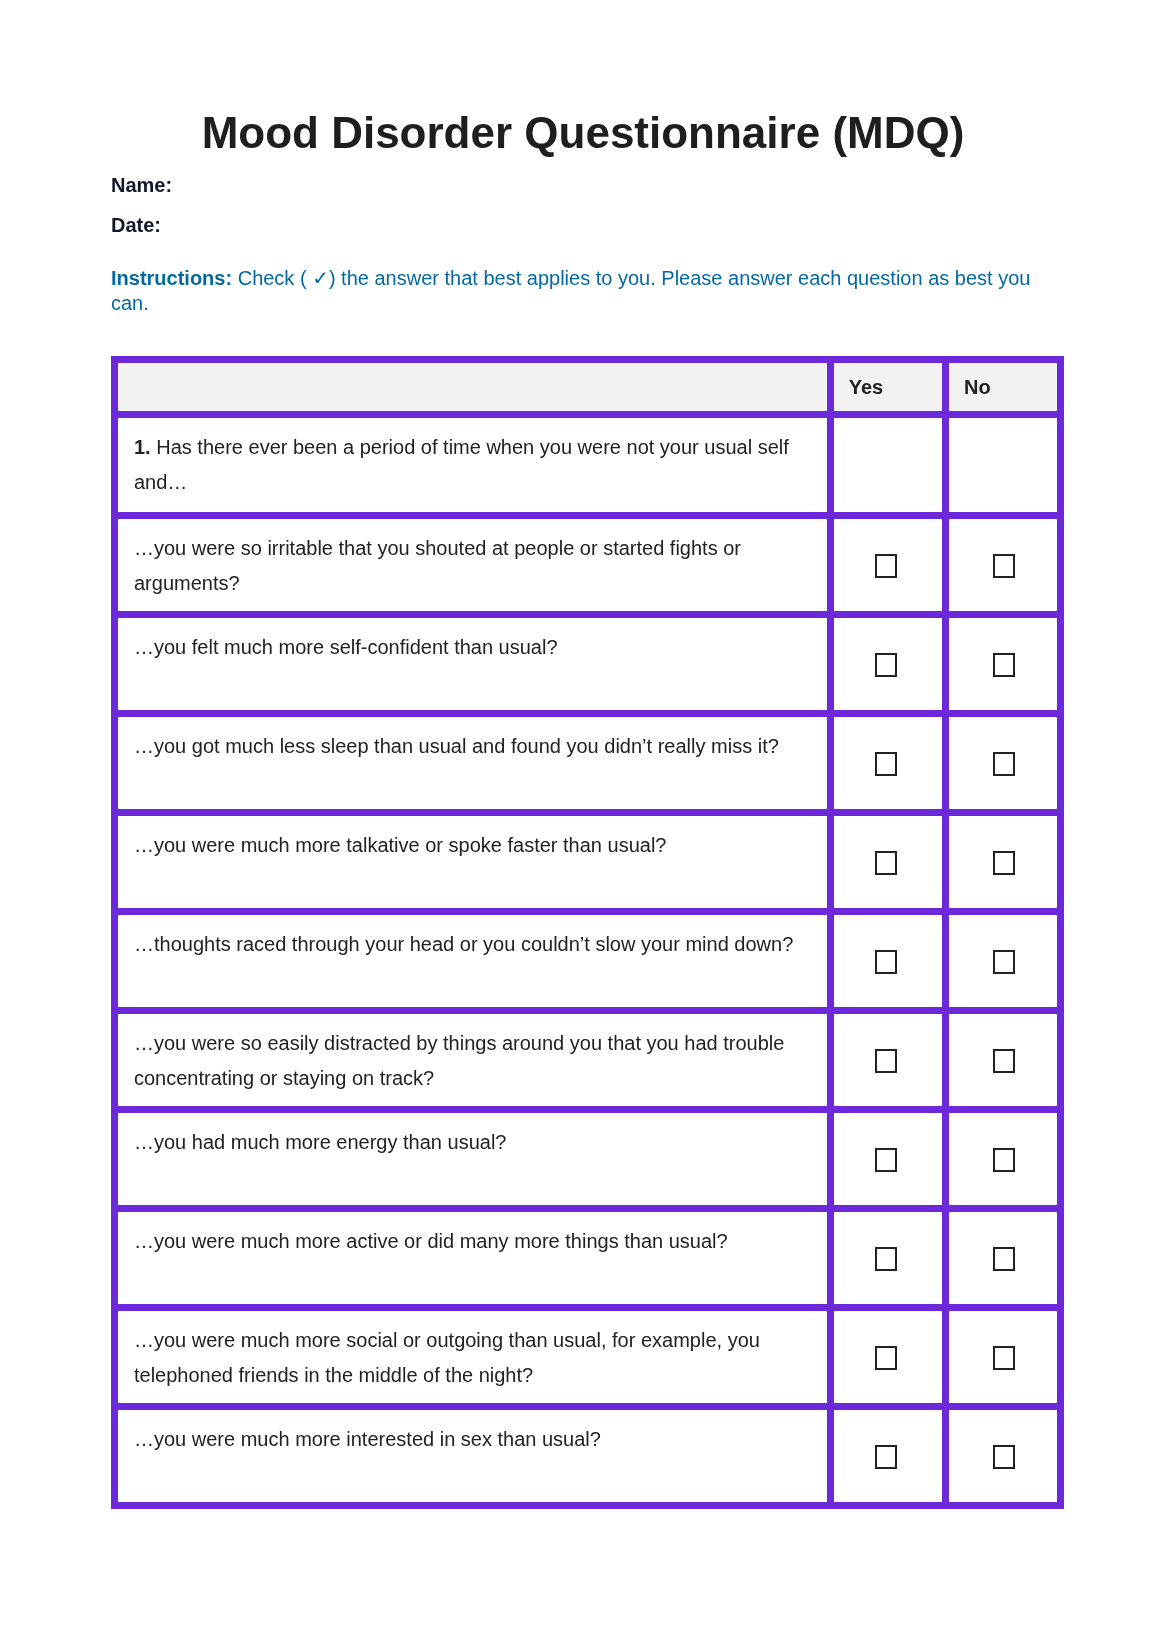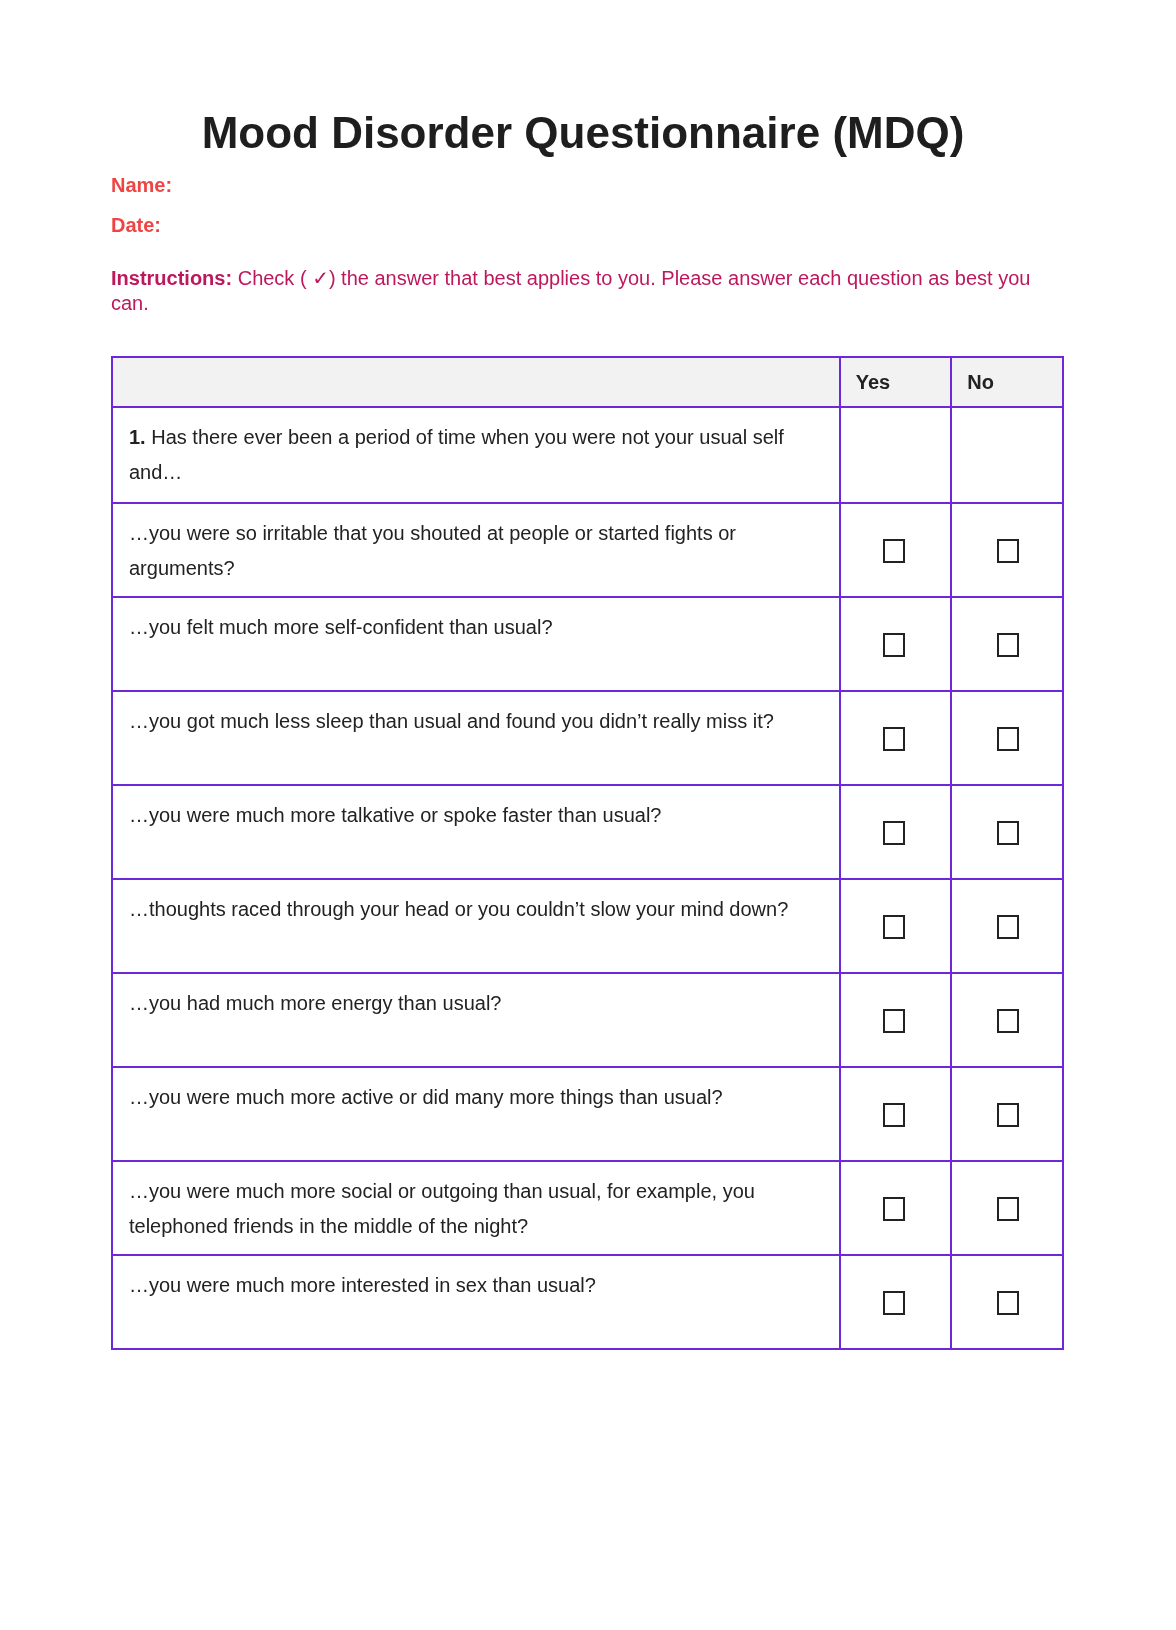--- a/index.html
+++ b/index.html
@@ -20,44 +20,44 @@
       font-weight: bold;
       color: #1e1e1e;
       margin: 12px;
       padding-right: 10px;
     }
     .field-label {
       position: absolute;
       left: 111px;
       font-size: 20px;
       font-weight: bold;
-      color: #ef4444;
+      color: #0f172a;
     }
     .instructions {
       position: absolute;
       left: 111px;
       top: 266px;
       width: 930px;
       font-size: 20px;
       line-height: 25px;
-      color: #be185d;
+      color: #0369a1;
     }
     .instructions .bold { font-weight: bold; }
 
     table.mdq {
       position: absolute;
       left: 111px;
       top: 356px;
       width: 953px;
       border-collapse: collapse;
       font-size: 20px;
       color: #222;
     }
     table.mdq th, table.mdq td {
-      border: 2px solid #6d28d9;
+      border: 7px solid #6d28d9;
       vertical-align: top;
     }
     table.mdq thead th {
       background: #f2f2f2;
       height: 48px;
       text-align: left;
       font-weight: bold;
       padding: 0 15px;
       vertical-align: middle;
       font-size: 20px;
@@ -137,20 +137,25 @@
         <td class="question">…you were much more talkative or spoke faster than usual?</td>
         <td class="answer yes"><span class="checkbox yes-box" role="checkbox"></span></td>
         <td class="answer no"><span class="checkbox no-box" role="checkbox"></span></td>
       </tr>
       <tr>
         <td class="question">…thoughts raced through your head or you couldn’t slow your mind down?</td>
         <td class="answer yes"><span class="checkbox yes-box" role="checkbox"></span></td>
         <td class="answer no"><span class="checkbox no-box" role="checkbox"></span></td>
       </tr>
       <tr>
+        <td class="question">…you were so easily distracted by things around you that you had trouble concentrating or staying on track?</td>
+        <td class="answer yes"><span class="checkbox yes-box" role="checkbox"></span></td>
+        <td class="answer no"><span class="checkbox no-box" role="checkbox"></span></td>
+      </tr>
+      <tr>
         <td class="question">…you had much more energy than usual?</td>
         <td class="answer yes"><span class="checkbox yes-box" role="checkbox"></span></td>
         <td class="answer no"><span class="checkbox no-box" role="checkbox"></span></td>
       </tr>
       <tr>
         <td class="question">…you were much more active or did many more things than usual?</td>
         <td class="answer yes"><span class="checkbox yes-box" role="checkbox"></span></td>
         <td class="answer no"><span class="checkbox no-box" role="checkbox"></span></td>
       </tr>
       <tr>

